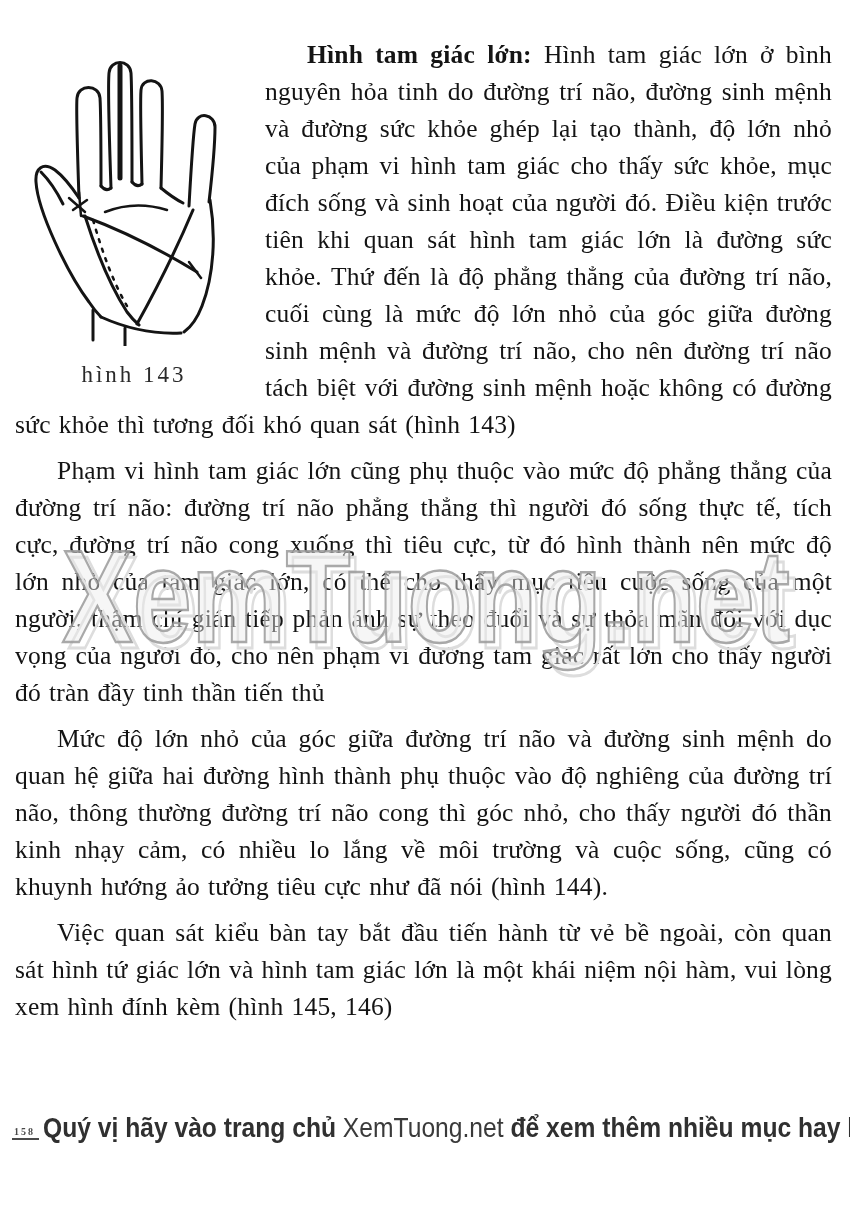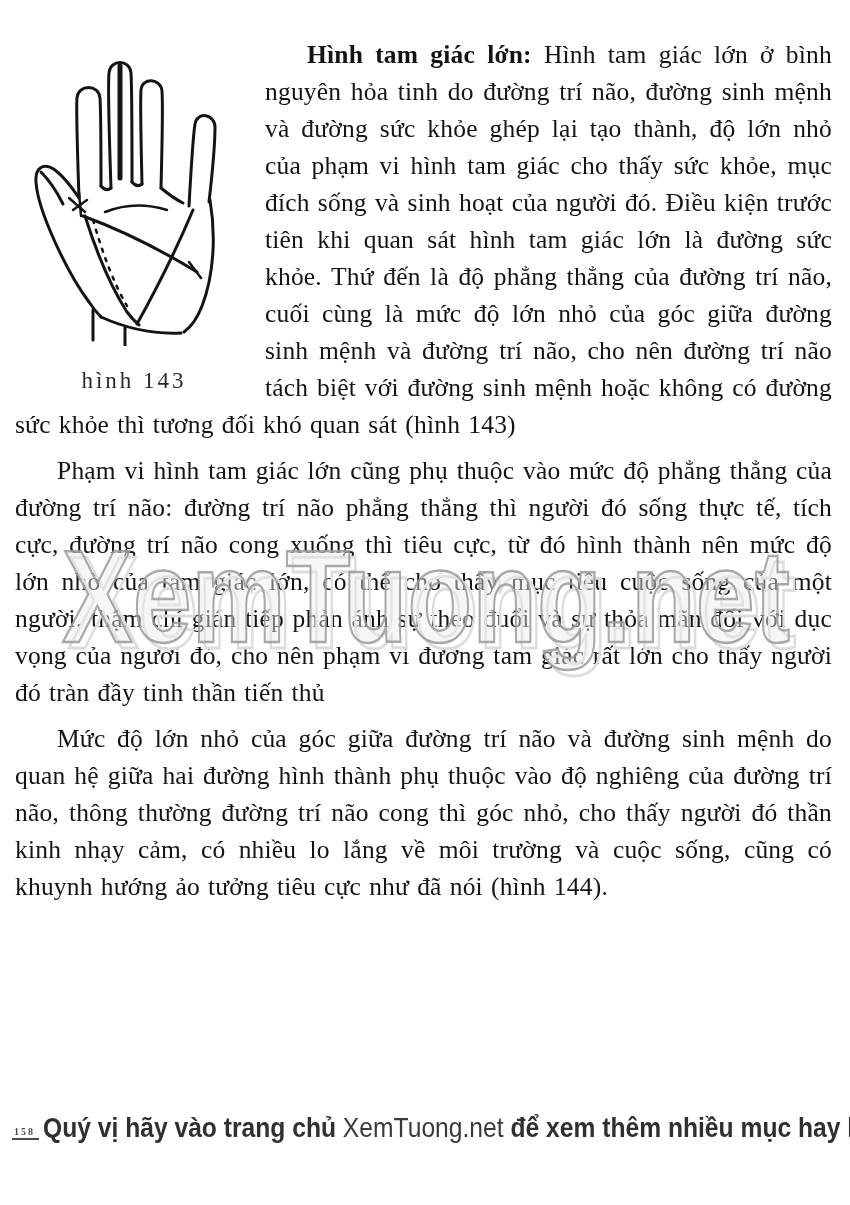--- a/index.html
+++ b/index.html
@@ -34,21 +34,21 @@
   .fig{
     float:left;
     width:238px;
     margin:4px 12px 6px 0;
     text-align:center;
   }
   .fig svg{display:block;margin:0 auto;}
   .fig figcaption{
     font-size:23px;
     color:#2a2a2a;
-    margin-top:22px;
+    margin-top:16px;
     letter-spacing:3px;
   }
 
   
   .watermark{
     position:absolute;
     left:58px;top:540px;
     width:748px;height:195px;
     pointer-events:none;
     z-index:5;
@@ -134,20 +134,21 @@
       </svg>
       <figcaption>hình 143</figcaption>
     </figure>
 
     <p class="para"><span class="lead">Hình tam giác lớn:</span><span> Hình tam giác lớn ở bình nguyên hỏa tinh do đường trí não, đường sinh mệnh và đường sức khỏe ghép lại tạo thành, độ lớn nhỏ của phạm vi hình tam giác cho thấy sức khỏe, mục đích sống và sinh hoạt của người đó. Điều kiện trước tiên khi quan sát hình tam giác lớn là đường sức khỏe. Thứ đến là độ phẳng thẳng của đường trí não, cuối cùng là mức độ lớn nhỏ của góc giữa đường sinh mệnh và đường trí não, cho nên đường trí não tách biệt với đường sinh mệnh hoặc không có đường sức khỏe thì tương đối khó quan sát (hình 143)</span></p>
 
     <p class="para">Phạm vi hình tam giác lớn cũng phụ thuộc vào mức độ phẳng thẳng của đường trí não: đường trí não phẳng thẳng thì người đó sống thực tế, tích cực, đường trí não cong xuống thì tiêu cực, từ đó hình thành nên mức độ lớn nhỏ của tam giác lớn, có thể cho thấy mục tiêu cuộc sống của một người, thậm chí gián tiếp phản ánh sự theo đuổi và sự thỏa mãn đối với dục vọng của người đó, cho nên phạm vi đường tam giác rất lớn cho thấy người đó tràn đầy tinh thần tiến thủ</p>
 
     <p class="para">Mức độ lớn nhỏ của góc giữa đường trí não và đường sinh mệnh do quan hệ giữa hai đường hình thành phụ thuộc vào độ nghiêng của đường trí não, thông thường đường trí não cong thì góc nhỏ, cho thấy người đó thần kinh nhạy cảm, có nhiều lo lắng về môi trường và cuộc sống, cũng có khuynh hướng ảo tưởng tiêu cực như đã nói (hình 144).</p>
 
+    <p class="para">Việc quan sát kiểu bàn tay bắt đầu tiến hành từ vẻ bề ngoài, còn quan sát hình tứ giác lớn và hình tam giác lớn là một khái niệm nội hàm, vui lòng xem hình đính kèm (hình 145, 146)</p>
 
   </div>
 
   <div class="watermark">
     <svg width="748" height="195" viewBox="0 0 748 195">
       <text x="10" y="108" font-size="132" textLength="728" lengthAdjust="spacingAndGlyphs" fill="none" stroke="#dddddd" stroke-width="3">XemTuong.net</text>
       <text x="4" y="102" font-size="132" textLength="728" lengthAdjust="spacingAndGlyphs" fill="rgba(236,236,236,0.45)" stroke="#9a9a9a" stroke-opacity="0.85" stroke-width="2.5">XemTuong.net</text>
     </svg>
   </div>
 

